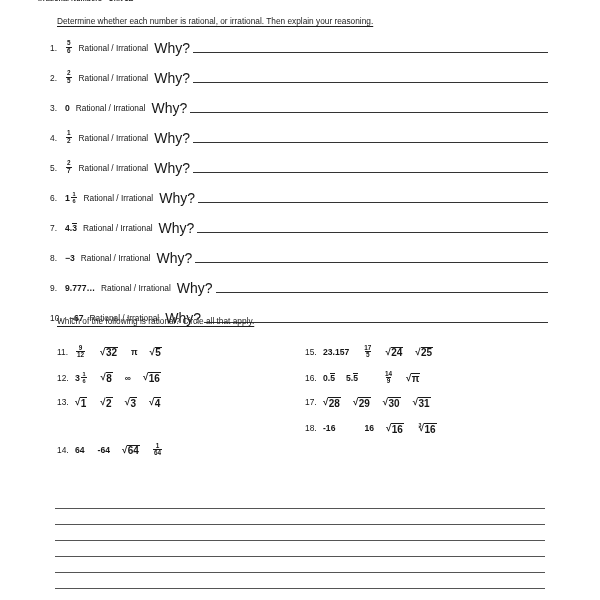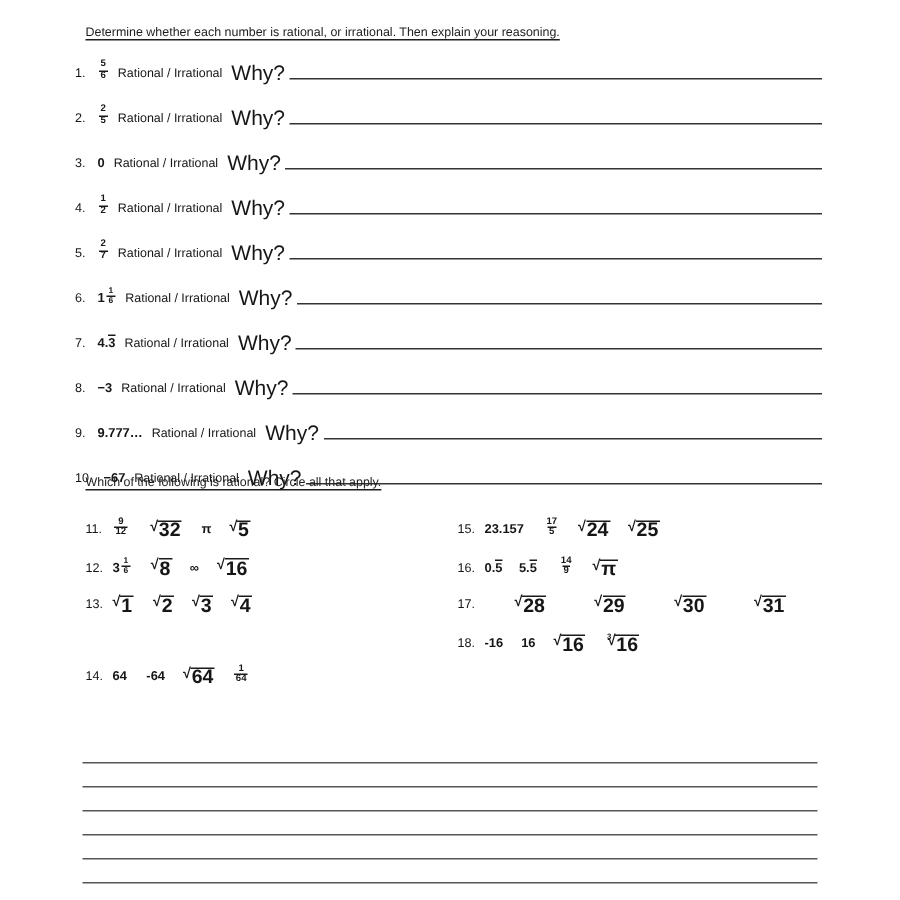--- a/index.html
+++ b/index.html
@@ -142,21 +142,21 @@
   .rad {
     display: inline-flex;
     align-items: flex-start;
     white-space: nowrap;
     line-height: 1;
   }
   .rad .sign { font-size: 9.6px; line-height: 9.6px; }
   .rad .body {
     border-top: 0.9px solid #1a1a1a;
     padding: 0.6px 1px 0 0.5px;
-    font-size: 13px;
+    font-size: 10px;
     line-height: 9px;
   }
   .rad .index {
     font-size: 5.2px;
     line-height: 5.2px;
     position: relative;
     top: -0.5px;
     right: -2.5px;
   }
 
@@ -435,37 +435,37 @@
             <span class="sign">√</span>
             <span class="body">25</span>
           </span>
         </span>
       </div>
       <div class="ca-row" style="top: 371px; left: 305px;">
         <span class="ca-num">16.</span>
         <span class="ca-item" style="margin-right: 11px;">
           <span style="white-space: nowrap;"><span>0.</span><span class="rep">5</span></span>
         </span>
-        <span class="ca-item" style="margin-right: 14px;">
+        <span class="ca-item" style="margin-right: 25px;">
           <span style="white-space: nowrap;"><span>5.</span><span class="rep">5</span></span>
         </span>
         <span class="ca-item" style="margin-right: 12px;">
           <span class="frac">
             <span class="num">14</span>
             <span class="den">9</span>
           </span>
         </span>
         <span class="ca-item">
           <span class="rad">
             <span class="sign">√</span>
             <span class="body">π</span>
           </span>
         </span>
       </div>
-      <div class="ca-row" style="top: 397px; left: 305px; gap: 20px;">
+      <div class="ca-row" style="top: 397px; left: 305px;">
         <span class="ca-num">17.</span>
         <span class="ca-item" style="margin-right: 12px;">
           <span class="rad">
             <span class="sign">√</span>
             <span class="body">28</span>
           </span>
         </span>
         <span class="ca-item" style="margin-right: 12px;">
           <span class="rad">
             <span class="sign">√</span>
@@ -480,21 +480,21 @@
         </span>
         <span class="ca-item">
           <span class="rad">
             <span class="sign">√</span>
             <span class="body">31</span>
           </span>
         </span>
       </div>
       <div class="ca-row" style="top: 423px; left: 305px;">
         <span class="ca-num">18.</span>
-        <span class="ca-item" style="margin-right: 12px;">
+        <span class="ca-item" style="margin-right: 29px;">
           <span>-16</span>
         </span>
         <span class="ca-item" style="margin-right: 12px;">
           <span>16</span>
         </span>
         <span class="ca-item" style="margin-right: 12px;">
           <span class="rad">
             <span class="sign">√</span>
             <span class="body">16</span>
           </span>

